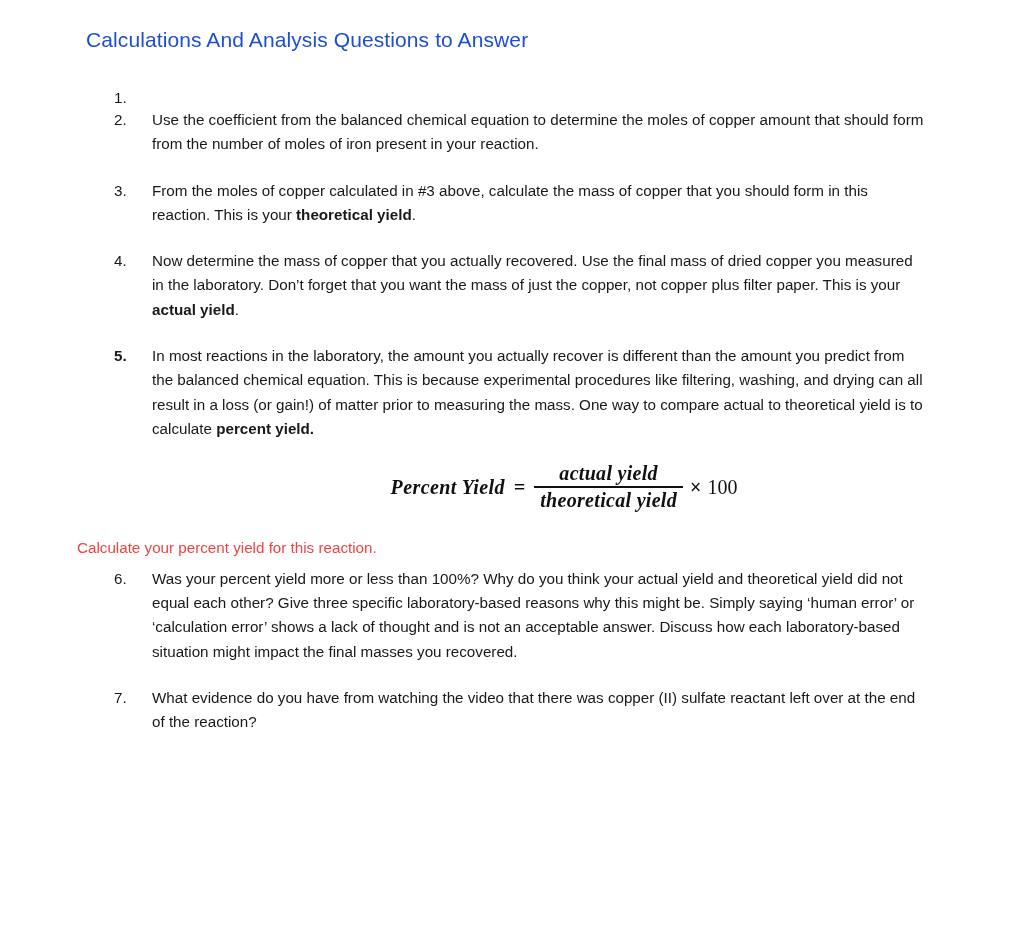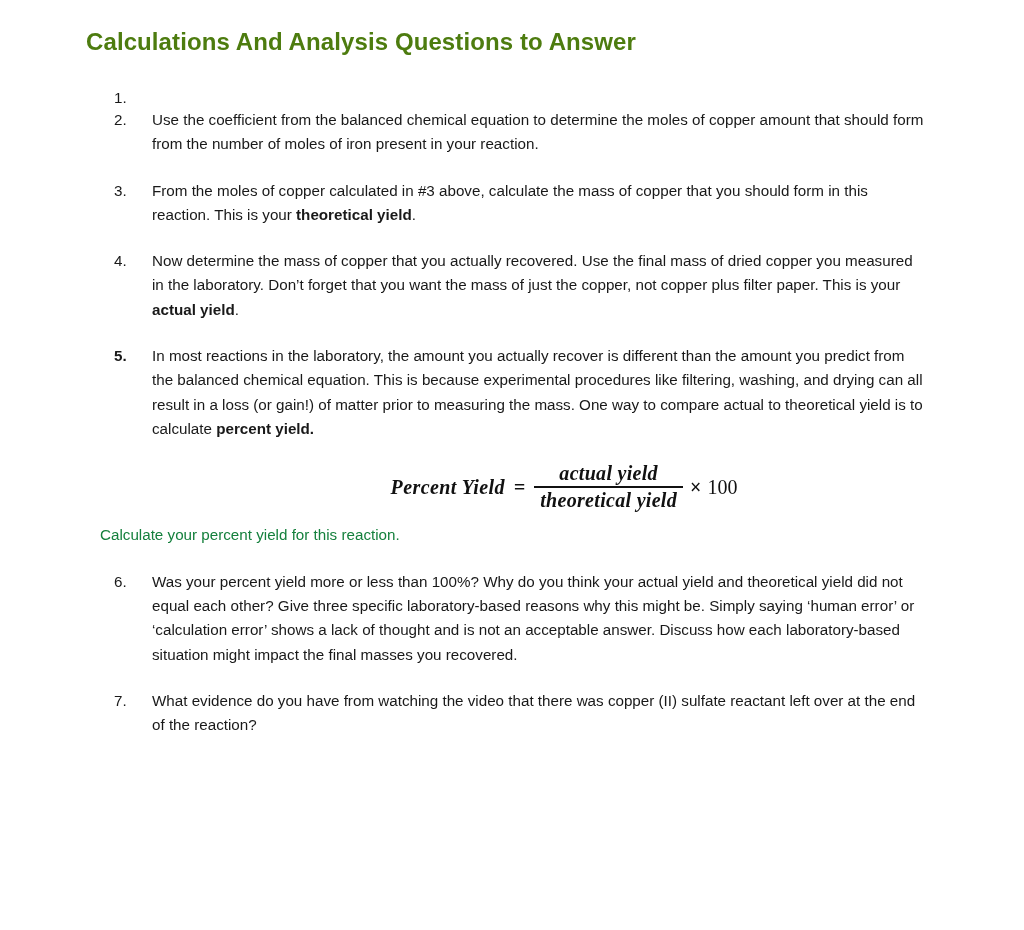--- a/index.html
+++ b/index.html
@@ -19,24 +19,24 @@
     position: relative;
     width: 1024px;
     height: 930px;
     background: #ffffff;
   }
   .page-title {
     position: absolute;
     left: 86px;
     top: 28px;
     font-family: "Liberation Sans", sans-serif;
-    font-size: 24px;
-    font-weight: 700;
+    font-size: 21px;
+    font-weight: 400;
     letter-spacing: 0.1px;
-    color: #4d7c0f;
+    color: #1d4ed8;
     white-space: nowrap;
   }
   .qlist {
     position: absolute;
     left: 0;
     top: 86px;
     width: 1024px;
   }
   .qitem {
     position: relative;
@@ -56,21 +56,21 @@
     text-align: left;
     font-size: 15.2px;
     line-height: 24.3px;
     color: #191919;
   }
   .qnum.bold { font-weight: 700; }
   .qtext b { font-weight: 700; }
   .formula-wrap {
     position: relative;
     margin-top: 14px;
-    margin-bottom: 12px;
+    margin-bottom: 25px;
     padding-left: 152px;
     display: flex;
     justify-content: center;
     align-items: center;
   }
   .formula {
     display: inline-flex;
     align-items: center;
     font-family: "Liberation Serif", serif;
     font-weight: 700;
@@ -109,26 +109,26 @@
     margin-left: 7px;
     font-family: "Liberation Serif", serif;
   }
   .formula .hundred {
     font-style: normal;
     font-weight: 400;
     margin-left: 6px;
     font-family: "Liberation Serif", serif;
   }
   .plain-line {
-    padding-left: 100px;
+    padding-left: 77px;
     padding-right: 98px;
     font-size: 15.2px;
     line-height: 24.3px;
-    color: #15803d;
-    margin-bottom: 22px;
+    color: #ef4444;
+    margin-bottom: 6px;
   }
 </style>
 </head>
 <body>
 
 <div class="page">
 
   <div class="page-title">Calculations And Analysis Questions to Answer</div>
 
   <div class="qlist">

